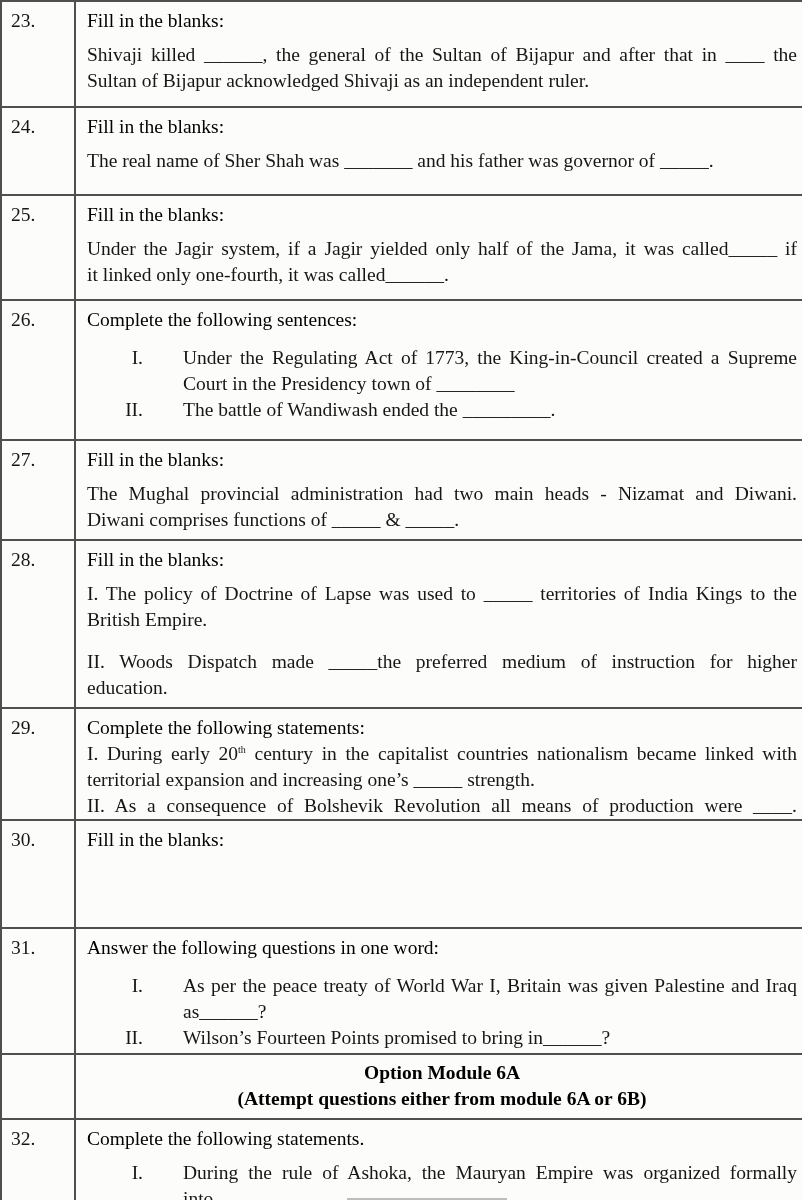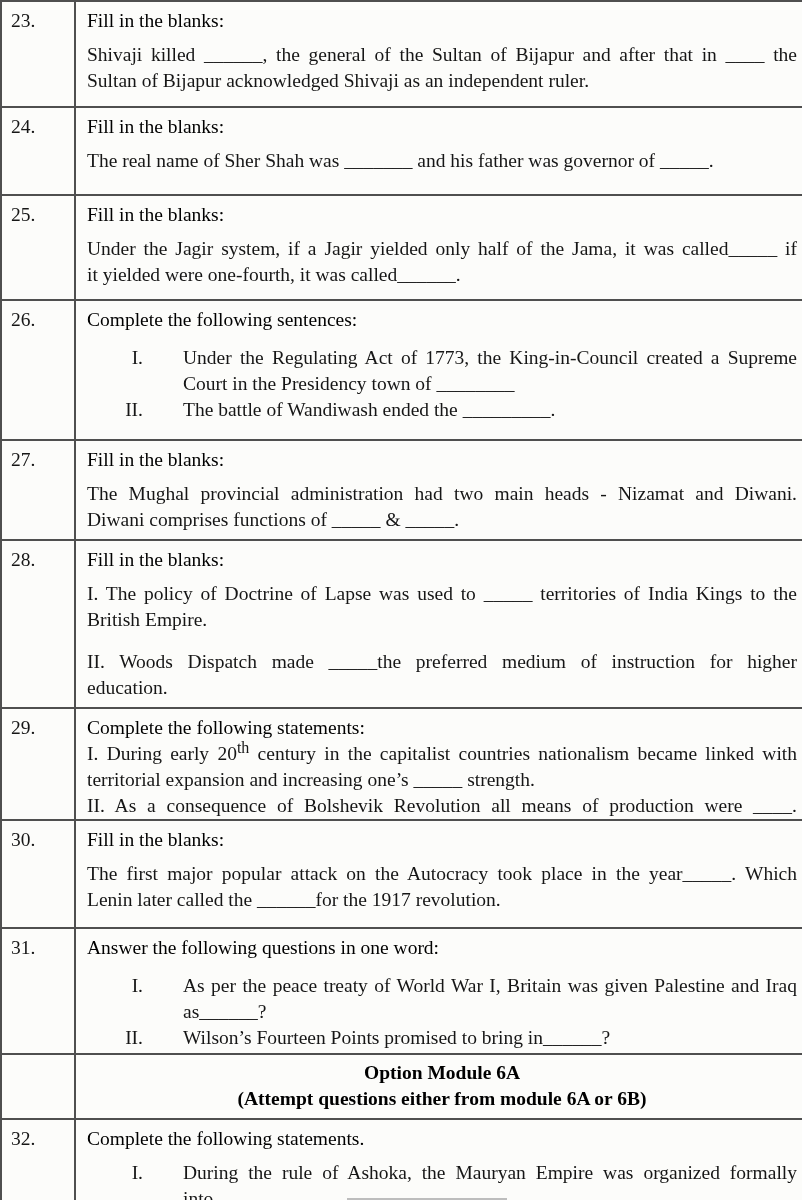--- a/index.html
+++ b/index.html
@@ -31,21 +31,21 @@
   .body.tight{margin-top:0;}
   .p2{margin-top:16px;}
   .jl{text-align:justify;text-align-last:justify;}
   .list{margin-top:12px;}
   .list.snug{margin-top:8px;}
   .item{display:flex;}
   .mk{flex:0 0 56px;text-align:right;}
   .it{flex:1;min-width:0;padding-left:40px;}
   .center-cell{flex:1;min-width:0;box-sizing:border-box;padding:5px 5px 0 11px;
        text-align:center;font-weight:bold;color:#000;}
-  sup{font-size:16px;line-height:0;}
+  sup{font-size:10px;line-height:0;}
   .artifact{position:absolute;left:345px;top:1196px;width:160px;height:4px;
        background:#a8a8a8;opacity:.75;}
 </style>
 </head>
 <body>
 
 <div class="page">
 
   <div class="row" style="height:106px">
     <div class="num">23.</div>
@@ -67,21 +67,21 @@
       </div>
     </div>
   </div>
 
   <div class="row" style="height:105px">
     <div class="num">25.</div>
     <div class="cell">
       <div class="title">Fill in the blanks:</div>
       <div class="body">
         <div class="jl">Under the Jagir system, if a Jagir yielded only half of the Jama, it was called_____ if</div>
-        <div>it yielded were one-fourth, it was called______.</div>
+        <div>it linked only one-fourth, it was called______.</div>
       </div>
     </div>
   </div>
 
   <div class="row" style="height:140px">
     <div class="num">26.</div>
     <div class="cell">
       <div class="title">Complete the following sentences:</div>
       <div class="list">
         <div class="item">
@@ -136,24 +136,20 @@
         <div>territorial expansion and increasing one’s _____ strength.</div>
         <div class="jl">II. As a consequence of Bolshevik Revolution all means of production were ____.</div>
       </div>
     </div>
   </div>
 
   <div class="row" style="height:108px">
     <div class="num">30.</div>
     <div class="cell">
       <div class="title">Fill in the blanks:</div>
-      <div class="body">
-        <div class="jl">The first major popular attack on the Autocracy took place in the year_____. Which</div>
-        <div>Lenin later called the ______for the 1917 revolution.</div>
-      </div>
     </div>
   </div>
 
   <div class="row" style="height:126px">
     <div class="num">31.</div>
     <div class="cell">
       <div class="title">Answer the following questions in one word:</div>
       <div class="list">
         <div class="item">
           <div class="mk">I.</div>

